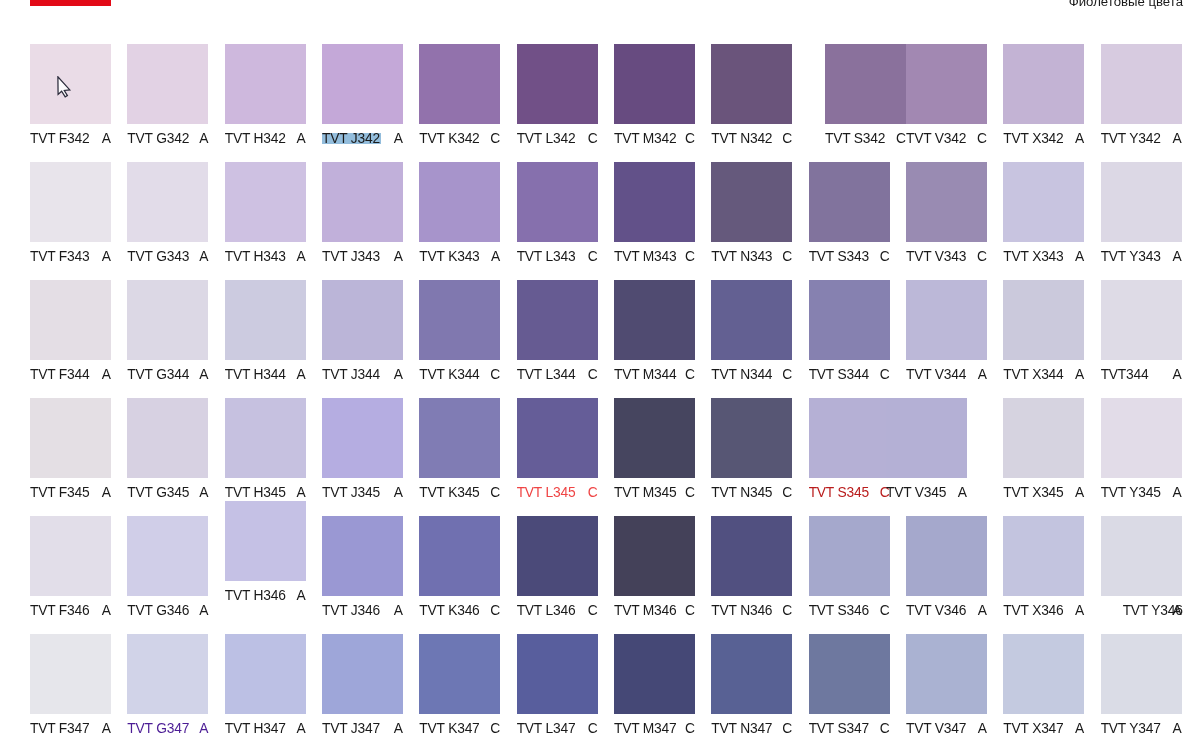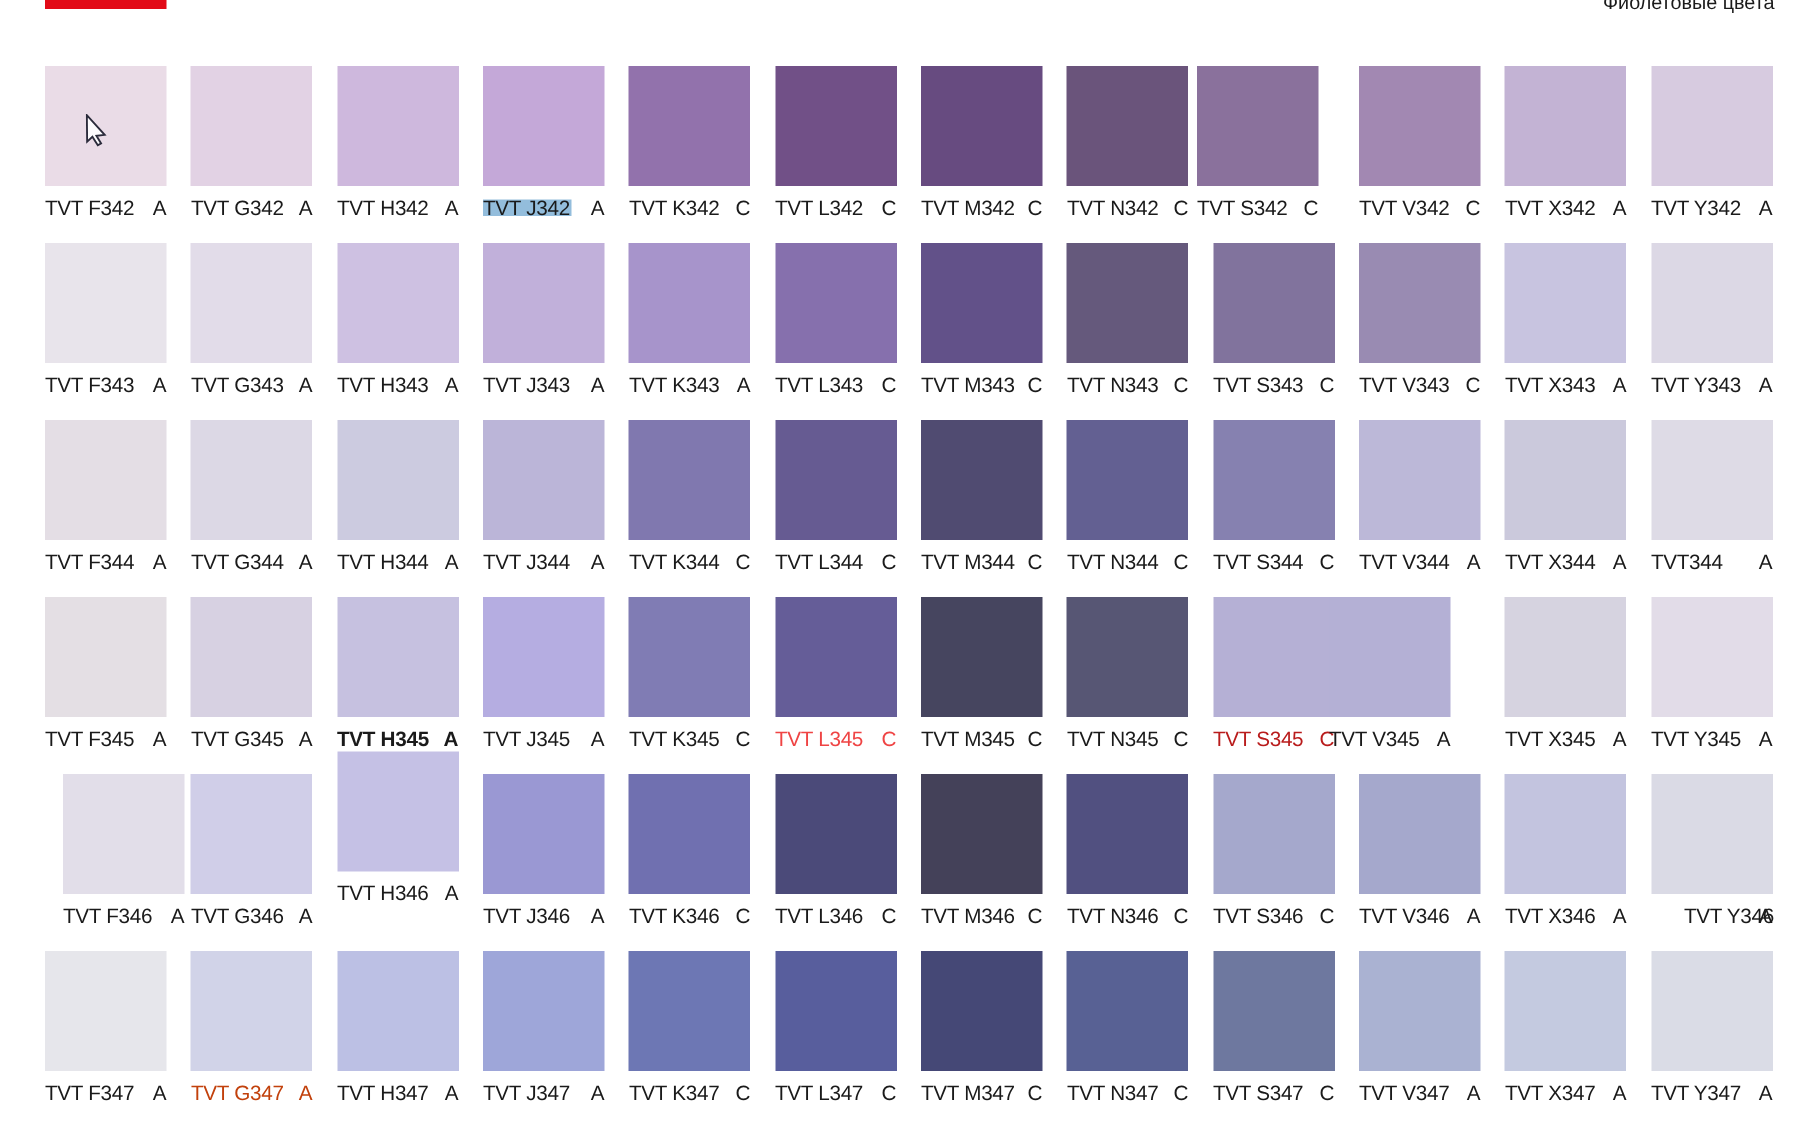--- a/index.html
+++ b/index.html
@@ -113,21 +113,21 @@
       <span class="swatch-letter">C</span>
     </div>
   </div>
     <div class="swatch-cell" style="left: 681.31px; top: 0px;">
     <div class="swatch-chip" style="background: rgb(106, 84, 123);"></div>
     <div class="swatch-label" style="color: rgb(26, 26, 26);">
       <span class="swatch-code">TVT N342</span>
       <span class="swatch-letter">C</span>
     </div>
   </div>
-    <div class="swatch-cell" style="left: 768px; top: 0px;">
+    <div class="swatch-cell" style="left: 795px; top: 0px;">
     <div class="swatch-chip" style="background: rgb(138, 113, 156);"></div>
     <div class="swatch-label" style="color: rgb(26, 26, 26);">
       <span class="swatch-code">TVT S342</span>
       <span class="swatch-letter">C</span>
     </div>
   </div>
     <div class="swatch-cell" style="left: 875.97px; top: 0px;">
     <div class="swatch-chip" style="background: rgb(162, 136, 178);"></div>
     <div class="swatch-label" style="color: rgb(26, 26, 26);">
       <span class="swatch-code">TVT V342</span>
@@ -325,21 +325,21 @@
   </div>
     <div class="swatch-cell" style="left: 97.33px; top: 354.18px;">
     <div class="swatch-chip" style="background: rgb(215, 209, 226);"></div>
     <div class="swatch-label" style="color: rgb(26, 26, 26);">
       <span class="swatch-code">TVT G345</span>
       <span class="swatch-letter">A</span>
     </div>
   </div>
     <div class="swatch-cell" style="left: 194.66px; top: 354.18px;">
     <div class="swatch-chip" style="background: rgb(198, 193, 224);"></div>
-    <div class="swatch-label" style="color: rgb(26, 26, 26); font-weight: bold;">
+    <div class="swatch-label" style="color: rgb(26, 26, 26);">
       <span class="swatch-code">TVT H345</span>
       <span class="swatch-letter">A</span>
     </div>
   </div>
     <div class="swatch-cell" style="left: 291.99px; top: 354.18px;">
     <div class="swatch-chip" style="background: rgb(181, 173, 225);"></div>
     <div class="swatch-label" style="color: rgb(26, 26, 26);">
       <span class="swatch-code">TVT J345</span>
       <span class="swatch-letter">A</span>
     </div>
@@ -393,21 +393,21 @@
       <span class="swatch-letter">A</span>
     </div>
   </div>
     <div class="swatch-cell" style="left: 1070.63px; top: 354.18px;">
     <div class="swatch-chip" style="background: rgb(226, 220, 232);"></div>
     <div class="swatch-label" style="color: rgb(26, 26, 26);">
       <span class="swatch-code">TVT Y345</span>
       <span class="swatch-letter">A</span>
     </div>
   </div>
-    <div class="swatch-cell" style="left: 12px; top: 472.24px; text-align: right;">
+    <div class="swatch-cell" style="left: 0px; top: 472.24px; text-align: right;">
     <div class="swatch-chip" style="background: rgb(226, 222, 233);"></div>
     <div class="swatch-label" style="color: rgb(26, 26, 26);">
       <span class="swatch-code">TVT F346</span>
       <span class="swatch-letter">A</span>
     </div>
   </div>
     <div class="swatch-cell" style="left: 97.33px; top: 472.24px;">
     <div class="swatch-chip" style="background: rgb(208, 206, 232);"></div>
     <div class="swatch-label" style="color: rgb(26, 26, 26);">
       <span class="swatch-code">TVT G346</span>
@@ -486,21 +486,21 @@
   </div>
     <div class="swatch-cell" style="left: 0px; top: 590.3px;">
     <div class="swatch-chip" style="background: rgb(230, 230, 235);"></div>
     <div class="swatch-label" style="color: rgb(26, 26, 26);">
       <span class="swatch-code">TVT F347</span>
       <span class="swatch-letter">A</span>
     </div>
   </div>
     <div class="swatch-cell" style="left: 97.33px; top: 590.3px;">
     <div class="swatch-chip" style="background: rgb(209, 211, 232);"></div>
-    <div class="swatch-label" style="color: #c2410c;">
+    <div class="swatch-label" style="color: #4c1d95;">
       <span class="swatch-code">TVT G347</span>
       <span class="swatch-letter">A</span>
     </div>
   </div>
     <div class="swatch-cell" style="left: 194.66px; top: 590.3px;">
     <div class="swatch-chip" style="background: rgb(188, 192, 228);"></div>
     <div class="swatch-label" style="color: rgb(26, 26, 26);">
       <span class="swatch-code">TVT H347</span>
       <span class="swatch-letter">A</span>
     </div>

